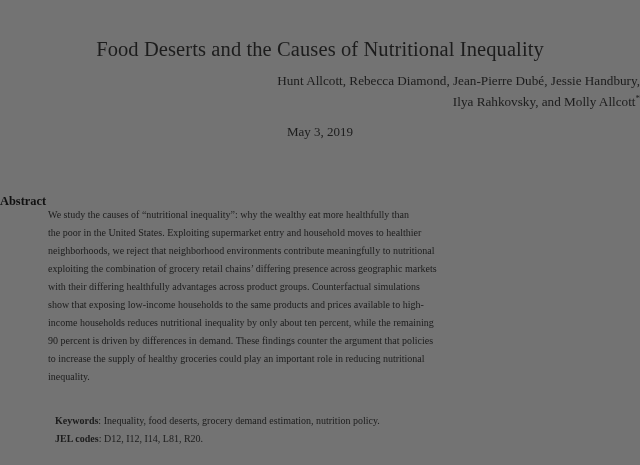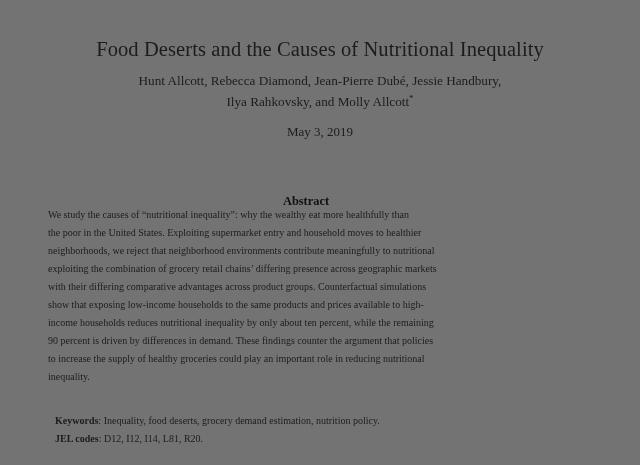--- a/index.html
+++ b/index.html
@@ -45,20 +45,21 @@
     left: 0;
     width: 640px;
     text-align: center;
     font-size: 13.2px;
     line-height: 21px;
     color: #1c1c1c;
   }
   .authors .author-line {
     display: block;
     white-space: nowrap;
+    text-align: right;
   }
   .footnote-mark {
     font-size: 9px;
     vertical-align: super;
     line-height: 0;
   }
 
   
   .date {
     position: absolute;
@@ -69,21 +70,20 @@
     font-size: 13px;
     color: #1c1c1c;
   }
 
   
   .abstract-heading {
     position: absolute;
     top: 194px;
     left: 0;
     width: 612px;
-    text-align: center;
     font-size: 12.4px;
     font-weight: bold;
     color: #111111;
   }
 
   .abstract-body {
     position: absolute;
     top: 206px;
     left: 48px;
     width: 544px;
@@ -135,21 +135,21 @@
 
   <div class="date">May 3, 2019</div>
 
   <div class="abstract-heading">Abstract</div>
 
   <div class="abstract-body">
       <span class="ab-line"><span style="width: 100%;">      We study the causes of “nutritional inequality”: why the wealthy eat more healthfully than</span></span>
       <span class="ab-line"><span style="width: 100%;">the poor in the United States.  Exploiting supermarket entry and household moves to healthier</span></span>
       <span class="ab-line"><span style="width: 100%;">neighborhoods, we reject that neighborhood environments contribute meaningfully to nutritional</span></span>
       <span class="ab-line"><span style="width: 100%;">exploiting the combination of grocery retail chains’ differing presence across geographic markets</span></span>
-      <span class="ab-line"><span style="width: 100%;">with their differing comparative advantages across product groups.  Counterfactual simulations</span></span>
+      <span class="ab-line"><span style="width: 100%;">with their differing healthfully advantages across product groups.  Counterfactual simulations</span></span>
       <span class="ab-line"><span style="width: 100%;">show that exposing low-income households to the same products and prices available to high-</span></span>
       <span class="ab-line"><span style="width: 100%;">income households reduces nutritional inequality by only about ten percent, while the remaining</span></span>
       <span class="ab-line"><span style="width: 100%;">90 percent is driven by differences in demand.  These findings counter the argument that policies</span></span>
       <span class="ab-line"><span style="width: 100%;">to increase the supply of healthy groceries could play an important role in reducing nutritional</span></span>
       <span class="ab-line"><span>inequality.</span></span>
     </div>
 
   <div class="meta">
     <span class="meta-row">
       <span class="meta-label">Keywords</span><span>: </span><span>Inequality, food deserts, grocery demand estimation, nutrition policy.</span>

